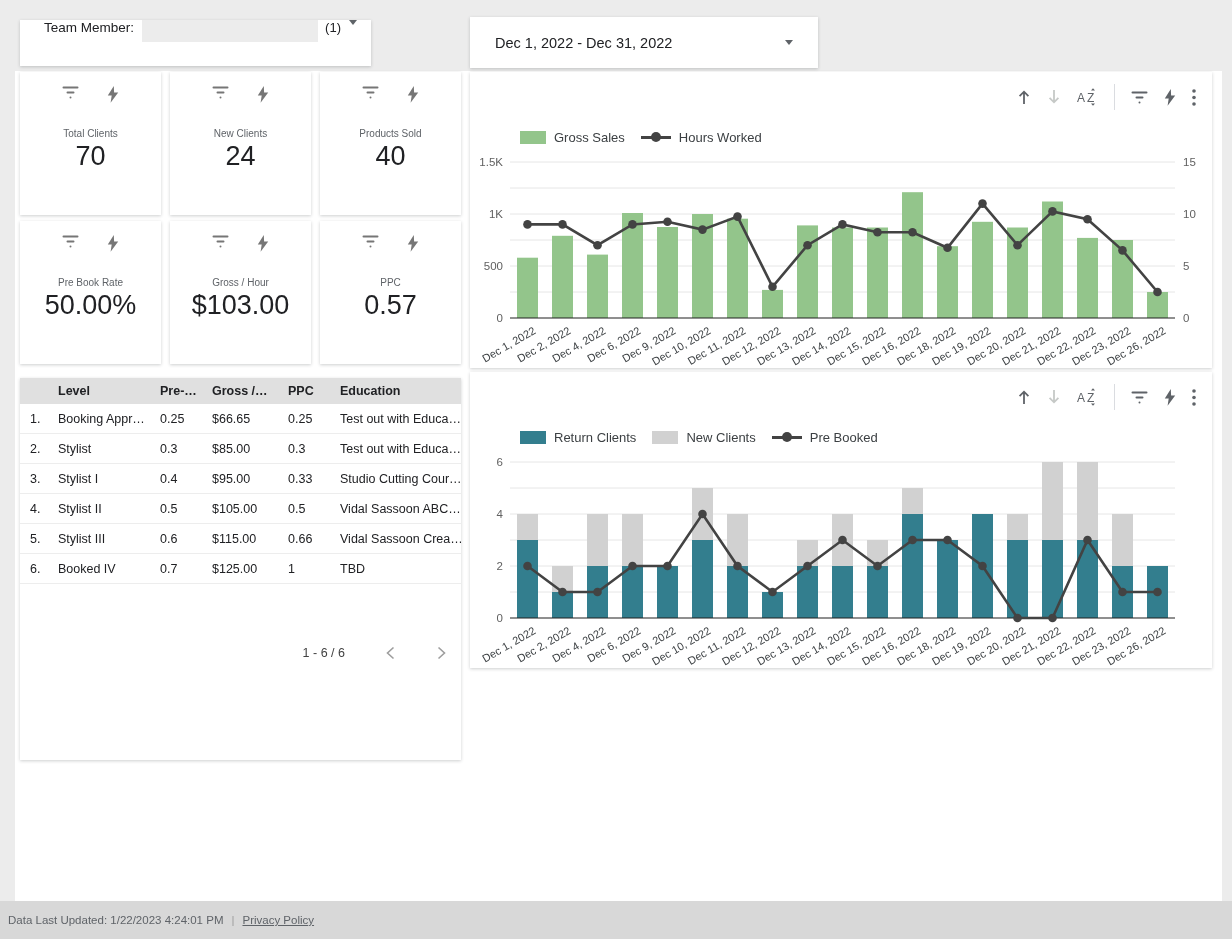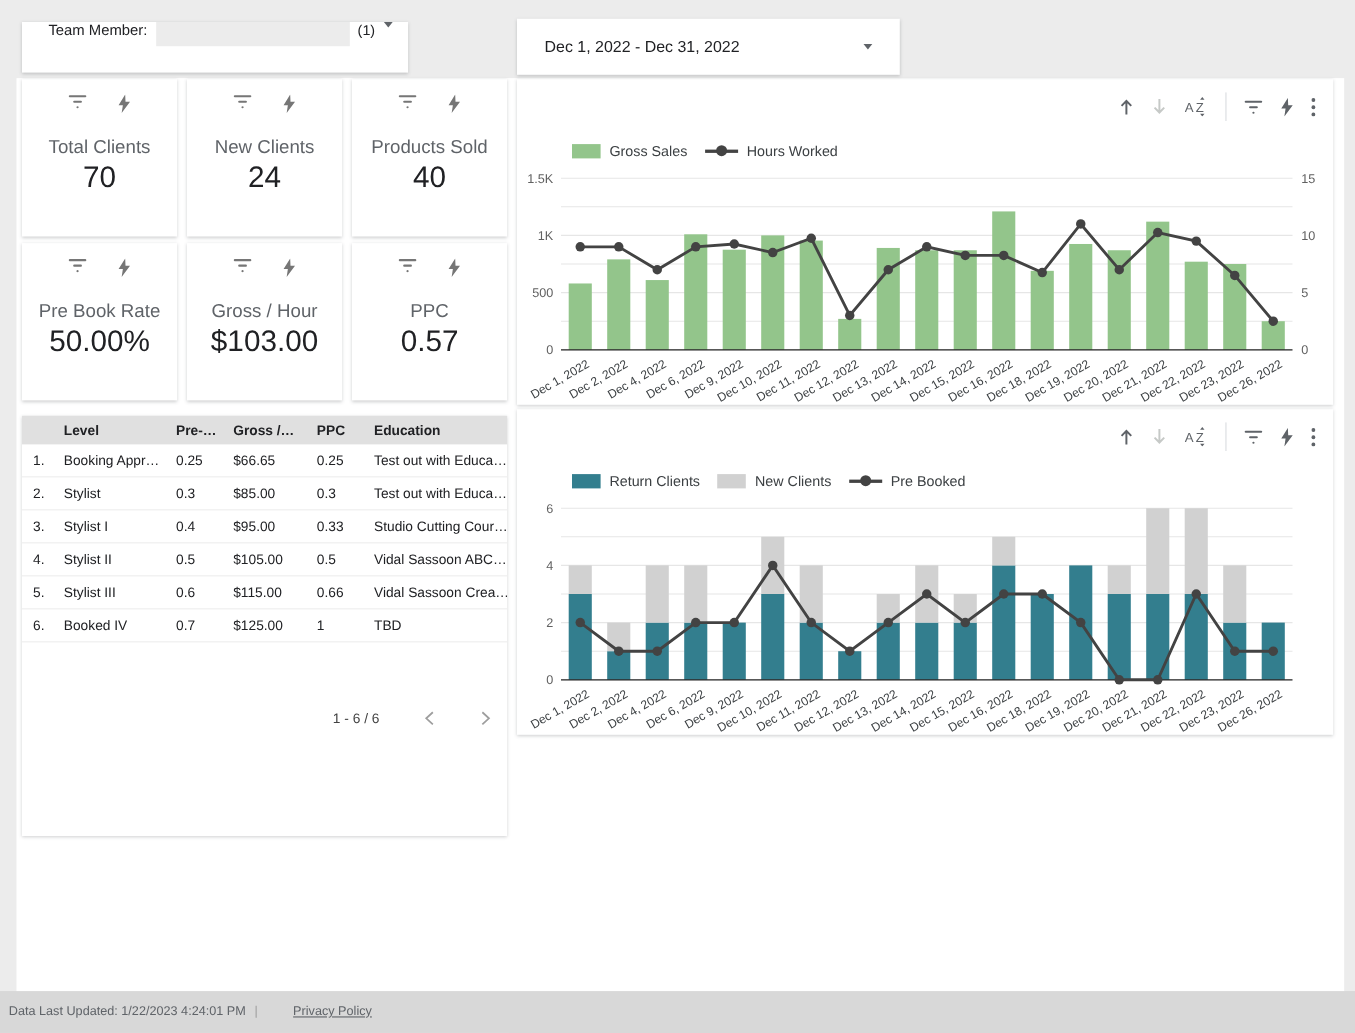--- a/index.html
+++ b/index.html
@@ -15,21 +15,21 @@
   .caret { width:0; height:0; border-left:4.5px solid transparent; border-right:4.5px solid transparent; border-top:5.5px solid #5f6368; display:inline-block; }
   .filter-caret { margin-left:8px; margin-right:14px; }
 
   .date-card { left:470px; top:17px; width:348px; height:51px; display:flex; align-items:center; cursor:pointer; }
   .date-text { margin-left:25px; font-size:14.5px; color:#202124; }
   .date-caret { margin-left:auto; margin-right:25px; }
 
   
   .scorecard { width:141px; height:143px; display:flex; flex-direction:column; align-items:center; justify-content:center; padding-top:14px; box-sizing:border-box; }
   .sc-icons { position:absolute; top:14px; left:0; right:0; display:flex; justify-content:center; gap:28px; }
-  .sc-label { font-size:17px; color:#5f6368; white-space:nowrap; }
+  .sc-label { font-size:10px; color:#5f6368; white-space:nowrap; }
   .sc-value { font-size:27px; color:#202124; margin-top:2px; line-height:1.15; }
 
   
   .table-card { left:20px; top:378px; width:441px; height:382px; font-size:12.5px; color:#202124; }
   .trow { display:grid; grid-template-columns:38px 102px 52px 76px 52px auto; align-items:center; height:29px; border-bottom:1px solid #ededed; }
   .trow.thead { height:26px; background:#e0e0e0; font-weight:bold; border-bottom:none; }
   .tcell { padding-left:0; white-space:nowrap; overflow:hidden; }
   .tcell:first-child { padding-left:10px; }
   .pagination { position:absolute; right:14px; top:268px; display:flex; align-items:center; gap:40px; font-size:12.5px; color:#424242; }
   .page-btn { background:none; border:none; padding:0; cursor:pointer; display:flex; align-items:center; }
@@ -46,21 +46,21 @@
   .swatch { width:26px; height:13px; display:inline-block; }
   .line-swatch { position:relative; width:30px; height:11px; display:inline-block; }
   .lw-line { position:absolute; left:0; right:0; top:4px; height:3px; background:currentColor; }
   .lw-dot { position:absolute; left:10px; top:0; width:10px; height:10px; border-radius:50%; background:currentColor; }
   svg.plot { position:absolute; left:0; top:80px; }
 
   
   .footer-bar { position:absolute; left:0; bottom:0; width:1232px; height:38px; background:#d8d8d8; display:flex; align-items:center; font-size:11.5px; color:#5f6368; }
   .footer-updated { margin-left:8px; }
   .footer-sep { margin:0 8px; color:#9e9e9e; }
-  .footer-link { color:#5f6368; text-decoration:underline; cursor:pointer;margin-left:24px; }
+  .footer-link { color:#5f6368; text-decoration:underline; cursor:pointer; }
 </style>
 </head>
 <body>
 
 <div class="stage">
   <div class="report-bg"></div>
 
   <div class="card filter-card">
     <span class="filter-label">Team Member:</span>
     <span class="filter-valuebox"></span>

